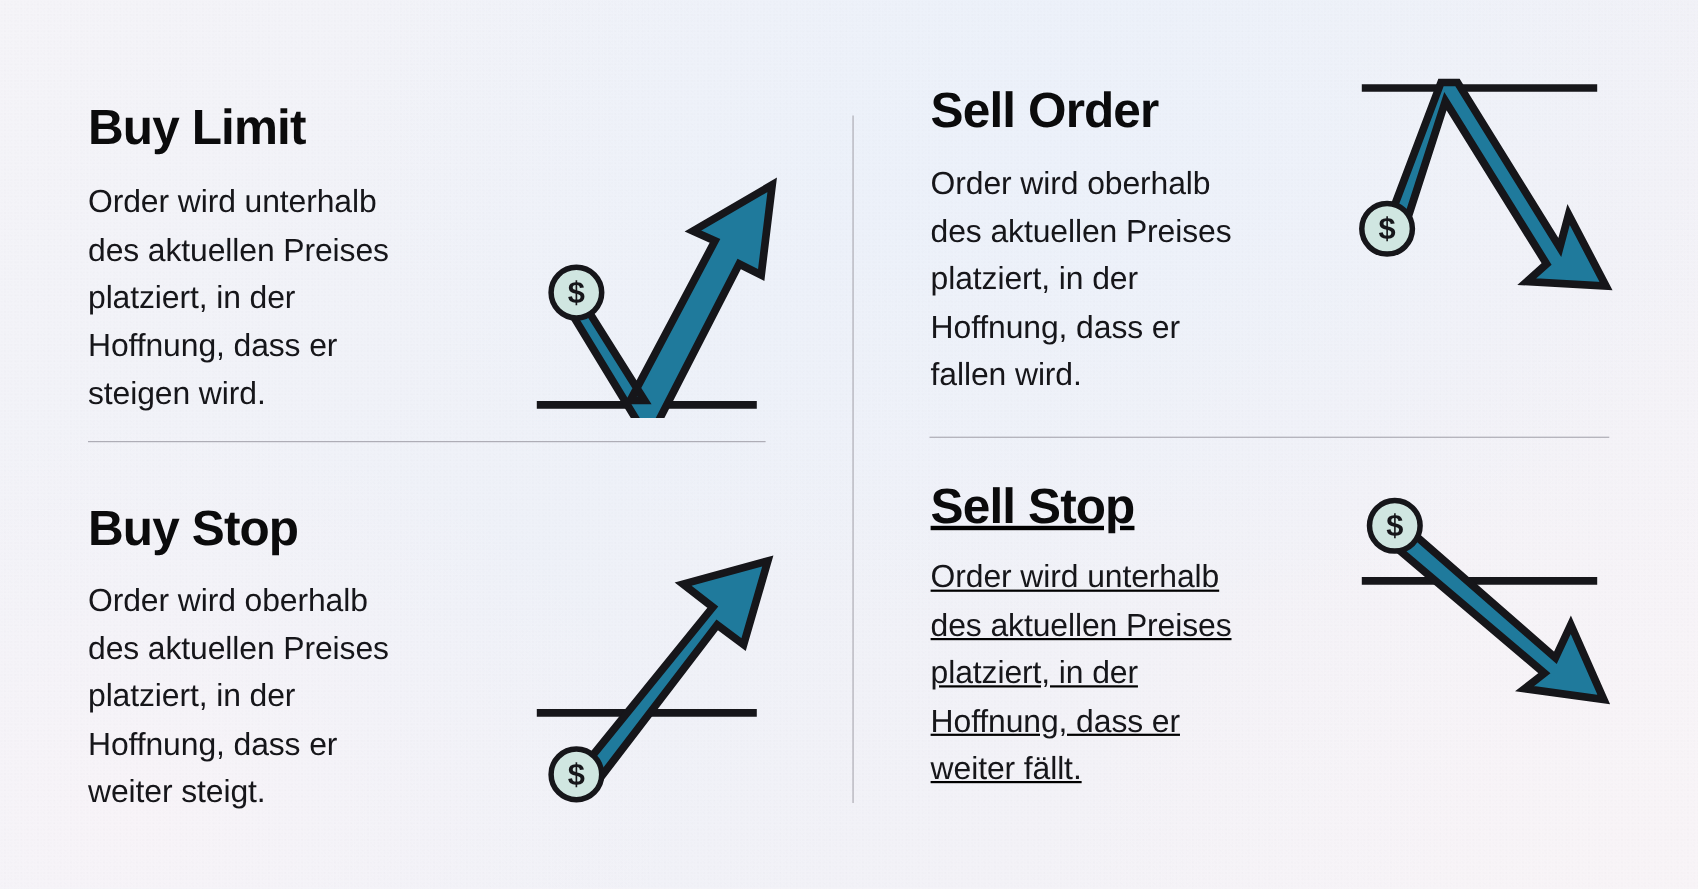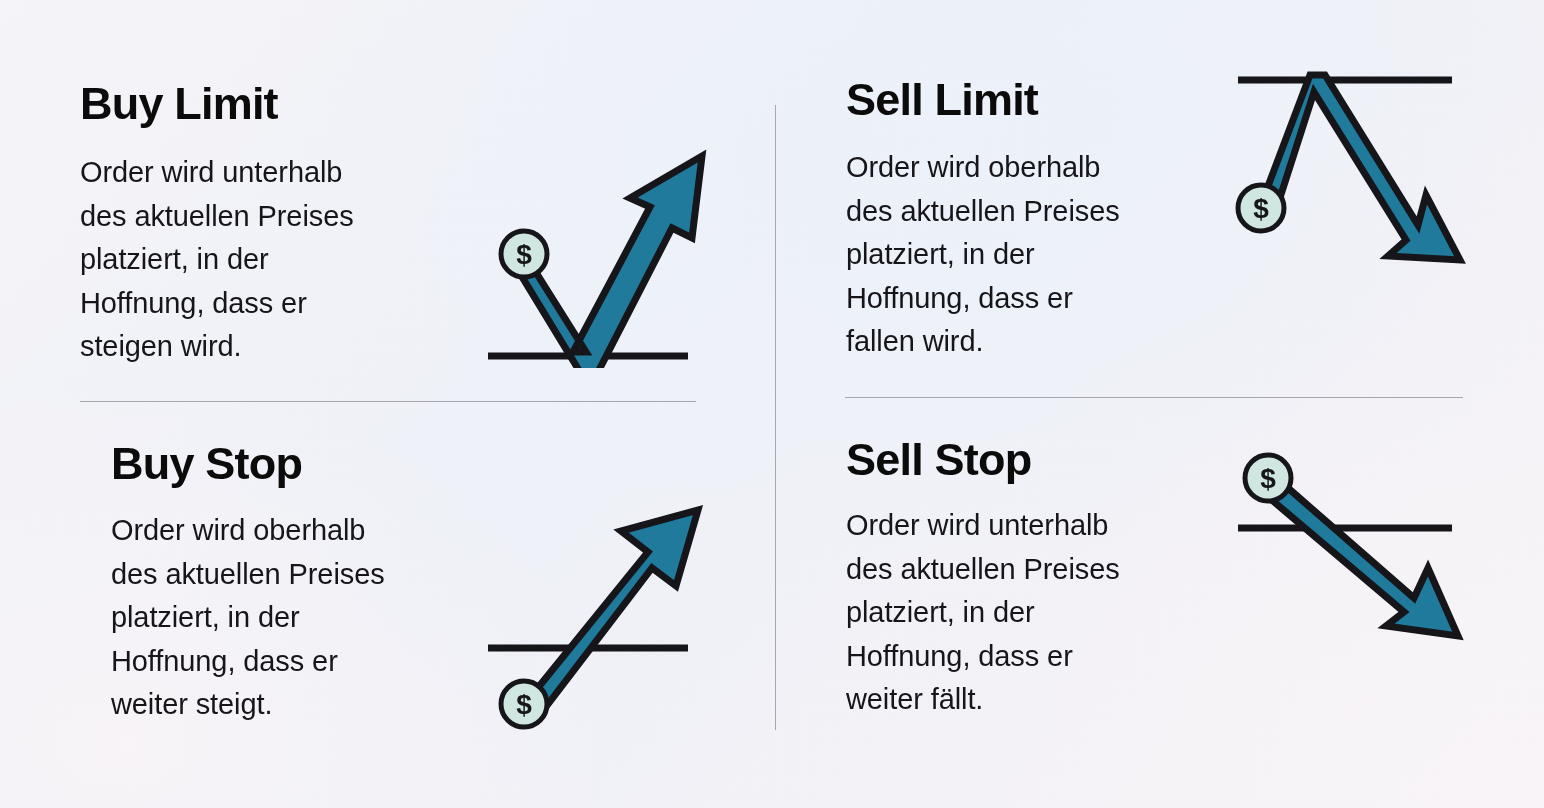--- a/index.html
+++ b/index.html
@@ -37,21 +37,21 @@
       radial-gradient(rgba(150,140,160,0.045) 0.6px, rgba(0,0,0,0) 0.7px),
       radial-gradient(rgba(150,140,160,0.035) 0.6px, rgba(0,0,0,0) 0.7px);
     background-size: 3px 3px, 5px 5px;
     background-position: 0 0, 2px 1px;
   }
 
   .quad {
     position: absolute;
     box-sizing: border-box;
   }
-  #quad-buy-limit  { left: 0;    top: 0;    width: 772px; height: 404px; }
+  #quad-buy-limit  { left: 0;    top: 12px;    width: 772px; height: 404px; }
   #quad-sell-limit { left: 772px; top: 0;   width: 772px; height: 404px; }
   #quad-buy-stop   { left: 0;    top: 404px; width: 772px; height: 404px; }
   #quad-sell-stop  { left: 772px; top: 404px; width: 772px; height: 404px; }
 
   .quad-text {
     position: absolute;
   }
   .quad-title {
     margin: 0;
     font-size: 45px;
@@ -67,27 +67,27 @@
     font-weight: normal;
     line-height: 43.5px;
     color: #16161a;
     letter-spacing: -0.1px;
     white-space: pre-line;
   }
 
   
   #quad-buy-limit .quad-text  { left: 80px; top: 80px; width: 400px; }
   #quad-buy-limit .quad-desc  { margin-top: 24px; }
-  #quad-buy-stop  .quad-text  { left: 80px; top: 36px; width: 400px; margin-left: 31px; }
+  #quad-buy-stop  .quad-text  { left: 80px; top: 52px; width: 400px; }
   #quad-buy-stop  .quad-desc  { margin-top: 22px; }
 
   
   #quad-sell-limit .quad-text { left: 74px; top: 76px; width: 400px; }
   #quad-sell-limit .quad-desc { margin-top: 23px; }
-  #quad-sell-stop  .quad-text { left: 74px; top: 32px; width: 400px; }
+  #quad-sell-stop  .quad-text { left: 74px; top: 32px; width: 400px; text-decoration: underline; }
   #quad-sell-stop  .quad-desc { margin-top: 21px; }
 
   .quad-figure {
     position: absolute;
   }
   #fig-buy-limit  { left: 480px; top: 128px; }
   #fig-sell-limit { left: 456px; top: 50px; }
   #fig-buy-stop   { left: 480px; top: 86px; }
   #fig-sell-stop  { left: 456px; top: 16px; }
 
@@ -143,21 +143,21 @@
         <g>
           <circle cx="44" cy="126" r="23" fill="#d0e6e1" stroke="#16161a" stroke-width="5"></circle>
           <text x="44" y="126" text-anchor="middle" dominant-baseline="central" font-family="'Liberation Sans', sans-serif" font-size="28" font-weight="bold" fill="#16161a">$</text>
         </g>
       </svg>
     </div>
   </div>
 
   <div class="quad" id="quad-sell-limit">
     <div class="quad-text">
-      <h2 class="quad-title">Sell Limit</h2>
+      <h2 class="quad-title">Sell Order</h2>
       <p class="quad-desc">Order wird oberhalb
 des aktuellen Preises
 platziert, in der
 Hoffnung, dass er
 fallen wird.</p>
     </div>
 
     <div class="quad-figure" id="fig-sell-limit">
       <svg width="260" height="260" viewBox="0 0 260 260">
 

